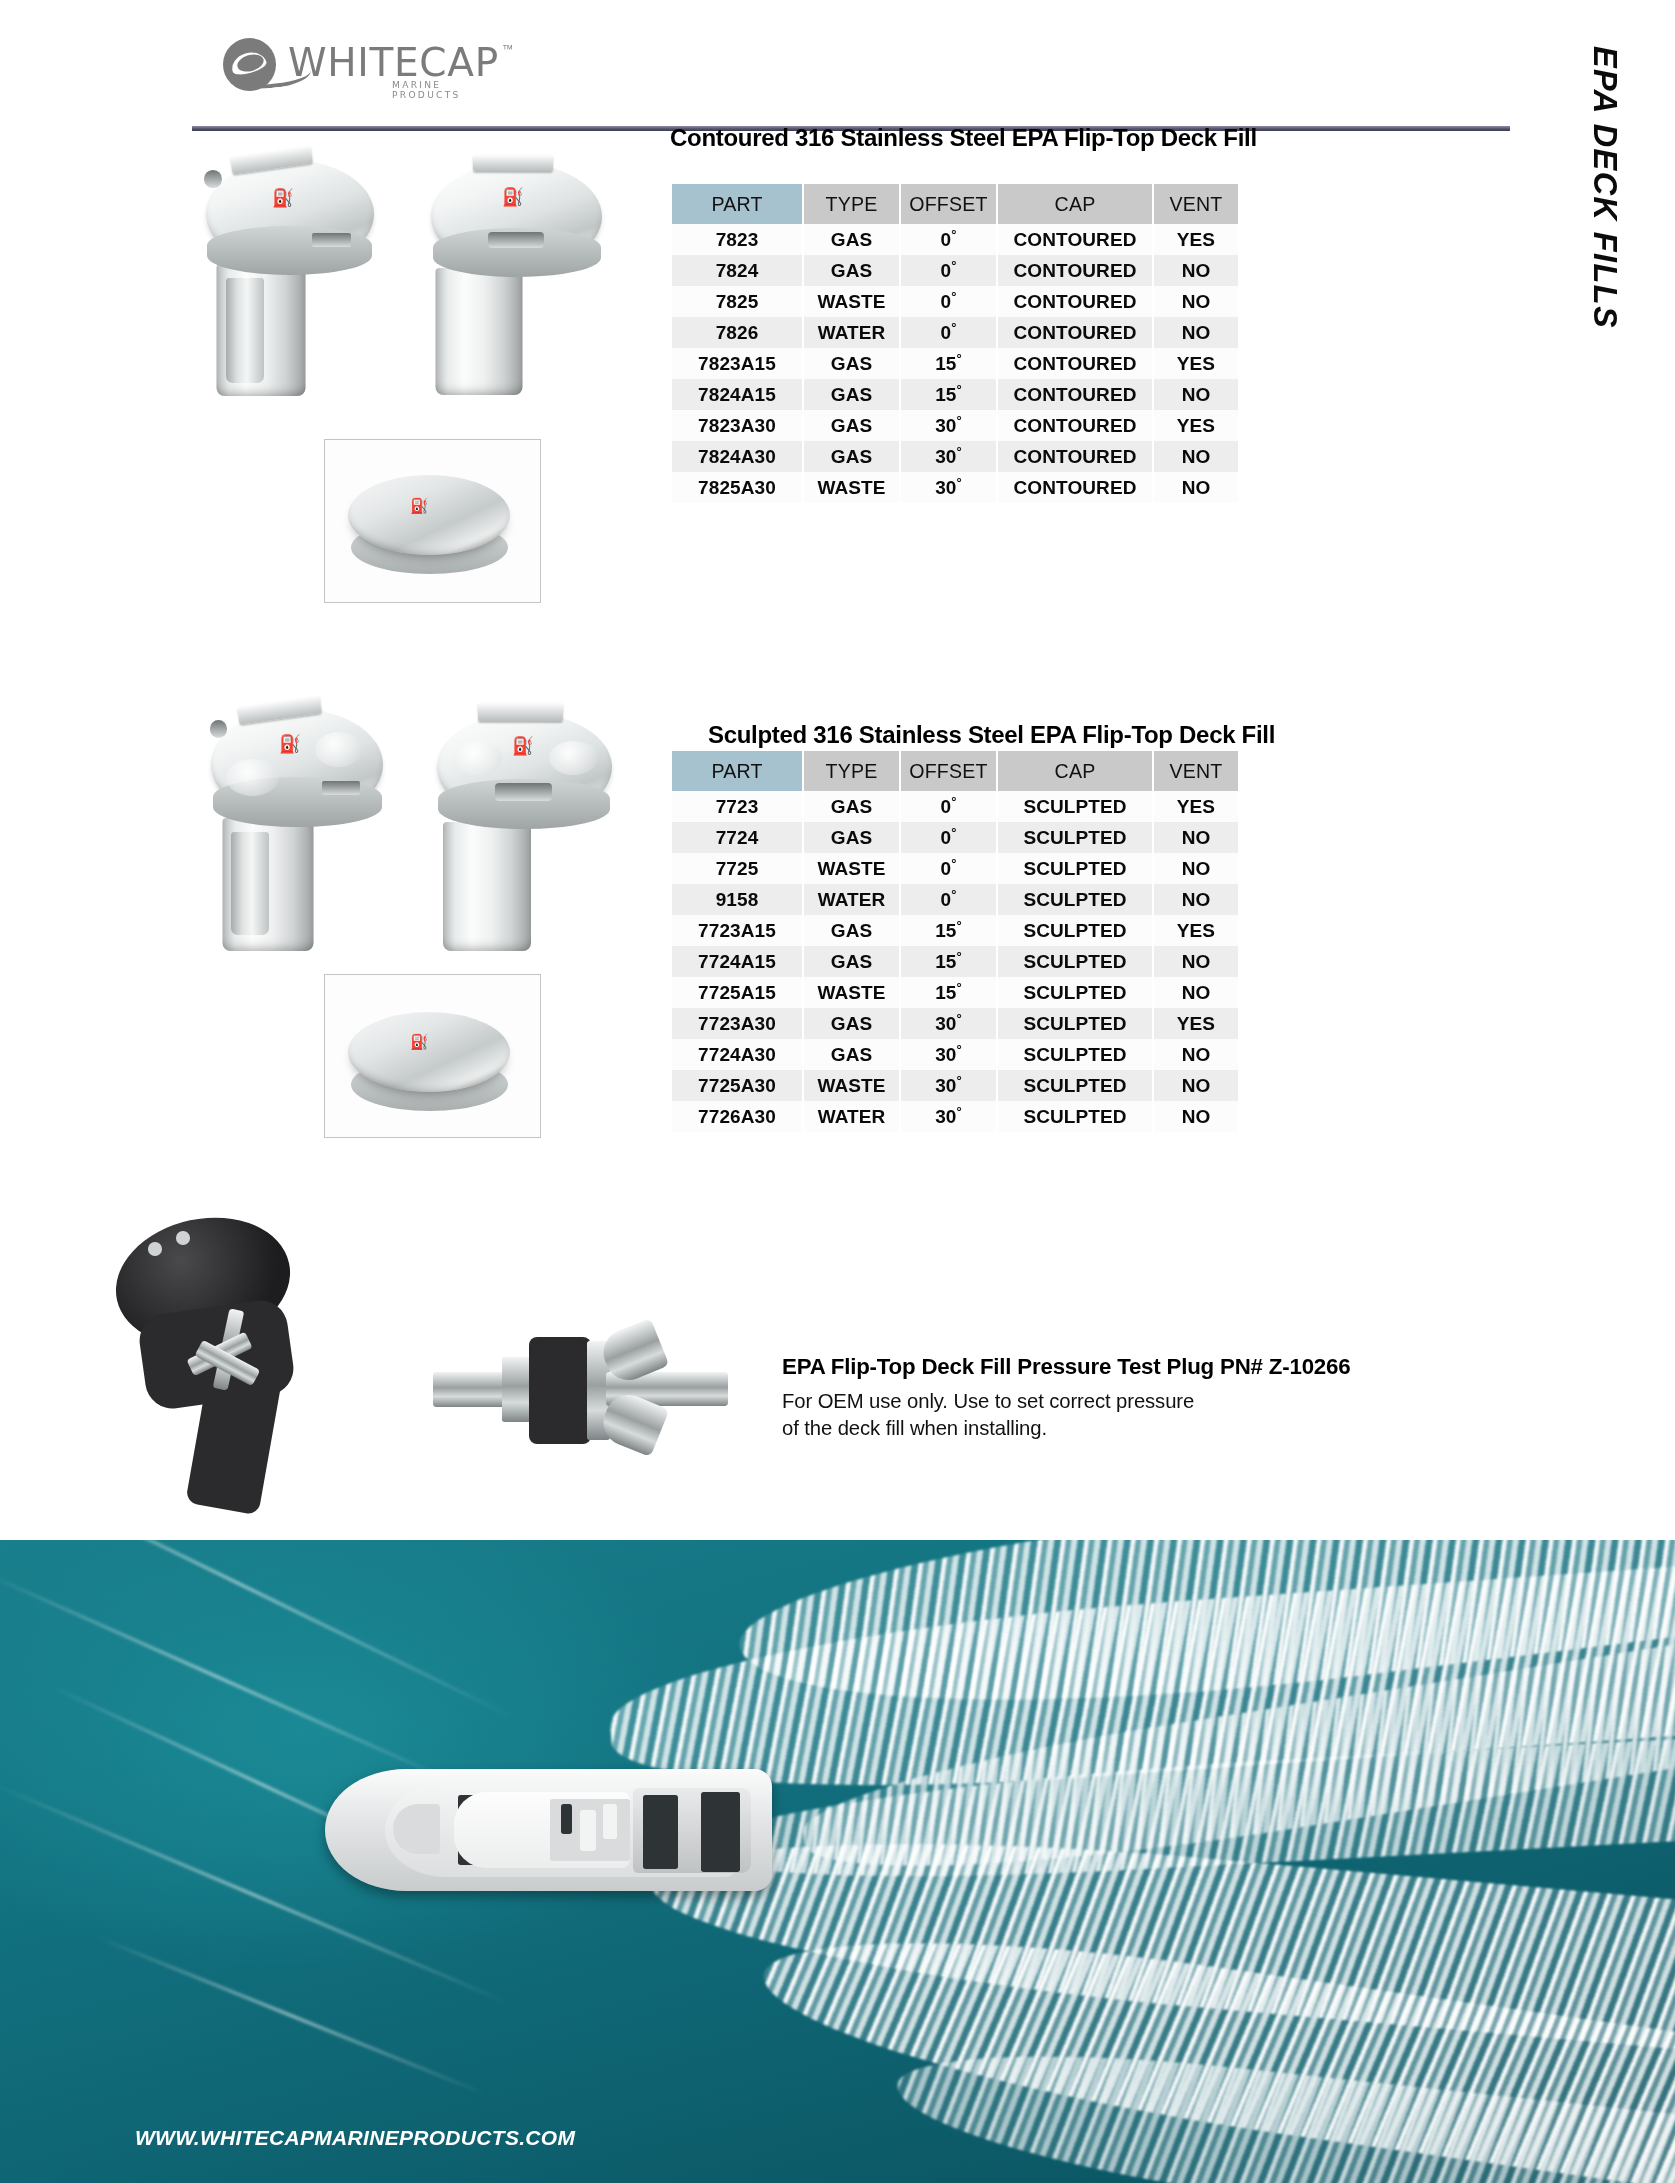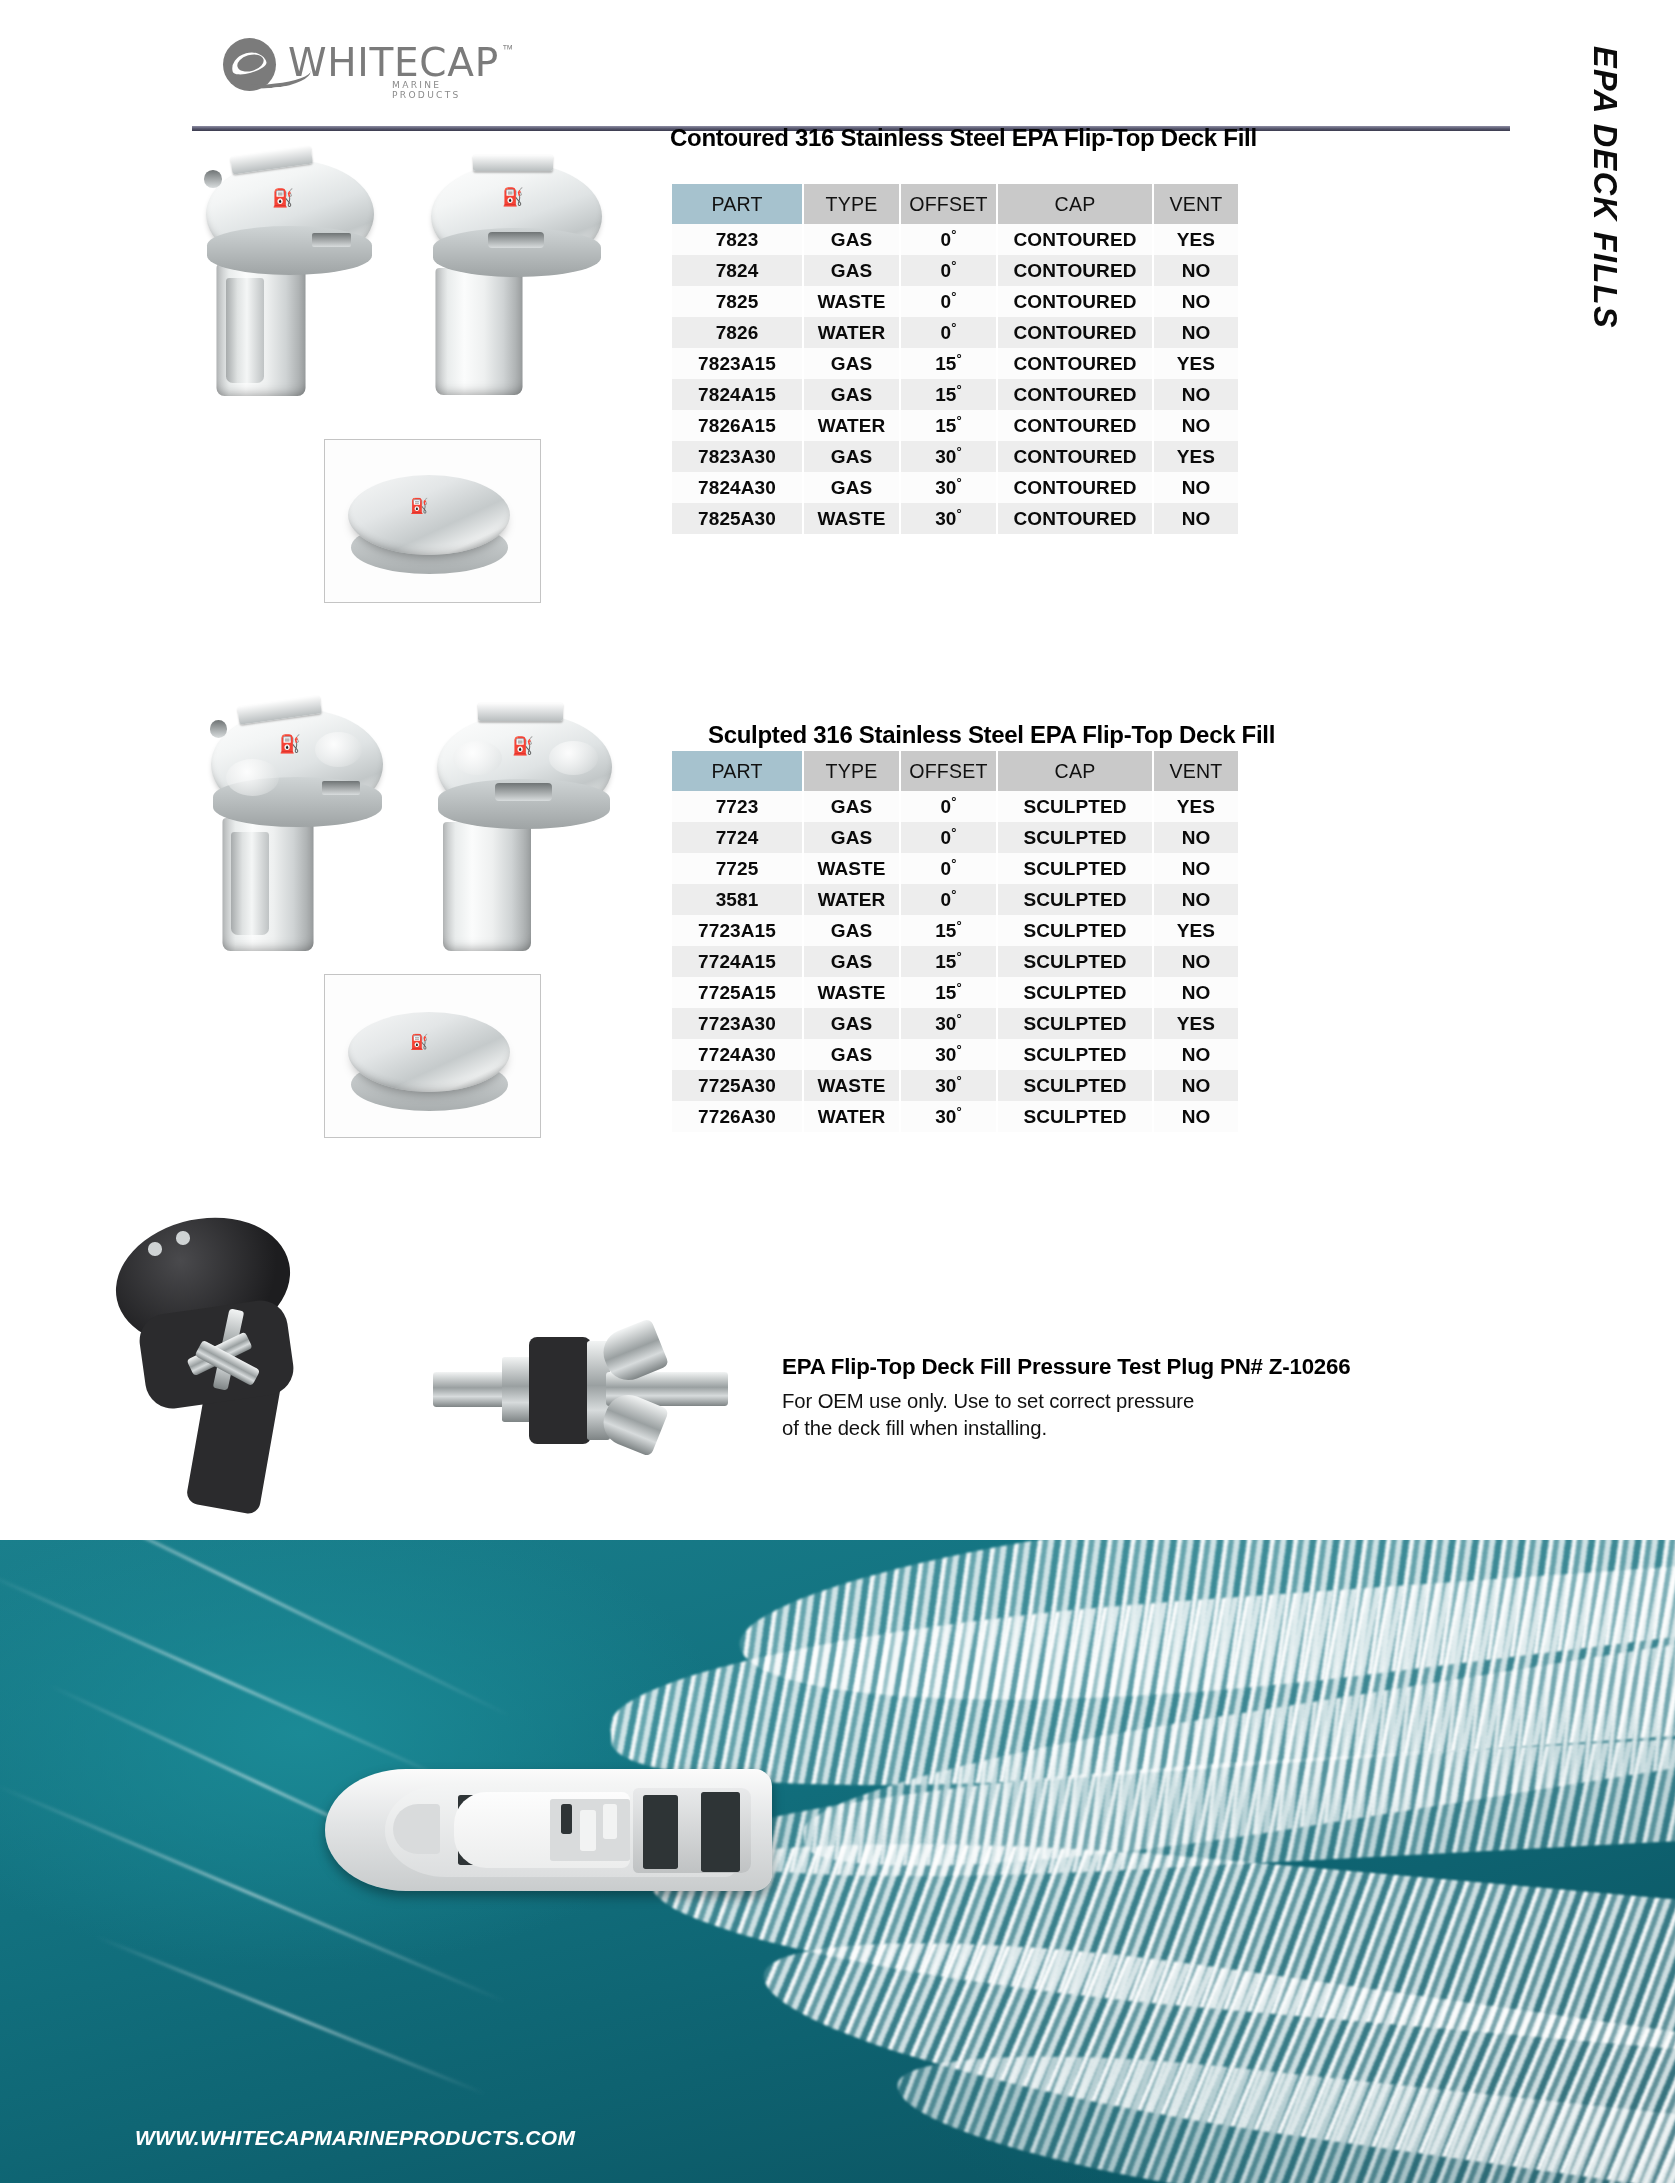--- a/index.html
+++ b/index.html
@@ -242,27 +242,20 @@
         <td>YES</td>
       </tr>
       <tr>
         <td>7824A15</td>
         <td class="t-gas">GAS</td>
         <td>15<span class="deg">°</span></td>
         <td>CONTOURED</td>
         <td>NO</td>
       </tr>
       <tr>
-        <td>7826A15</td>
-        <td class="t-water">WATER</td>
-        <td>15<span class="deg">°</span></td>
-        <td>CONTOURED</td>
-        <td>NO</td>
-      </tr>
-      <tr>
         <td>7823A30</td>
         <td class="t-gas">GAS</td>
         <td>30<span class="deg">°</span></td>
         <td>CONTOURED</td>
         <td>YES</td>
       </tr>
       <tr>
         <td>7824A30</td>
         <td class="t-gas">GAS</td>
         <td>30<span class="deg">°</span></td>
@@ -350,21 +343,21 @@
         <td>NO</td>
       </tr>
       <tr>
         <td>7725</td>
         <td class="t-waste">WASTE</td>
         <td>0<span class="deg">°</span></td>
         <td>SCULPTED</td>
         <td>NO</td>
       </tr>
       <tr>
-        <td>3581</td>
+        <td>9158</td>
         <td class="t-water">WATER</td>
         <td>0<span class="deg">°</span></td>
         <td>SCULPTED</td>
         <td>NO</td>
       </tr>
       <tr>
         <td>7723A15</td>
         <td class="t-gas">GAS</td>
         <td>15<span class="deg">°</span></td>
         <td>SCULPTED</td>

